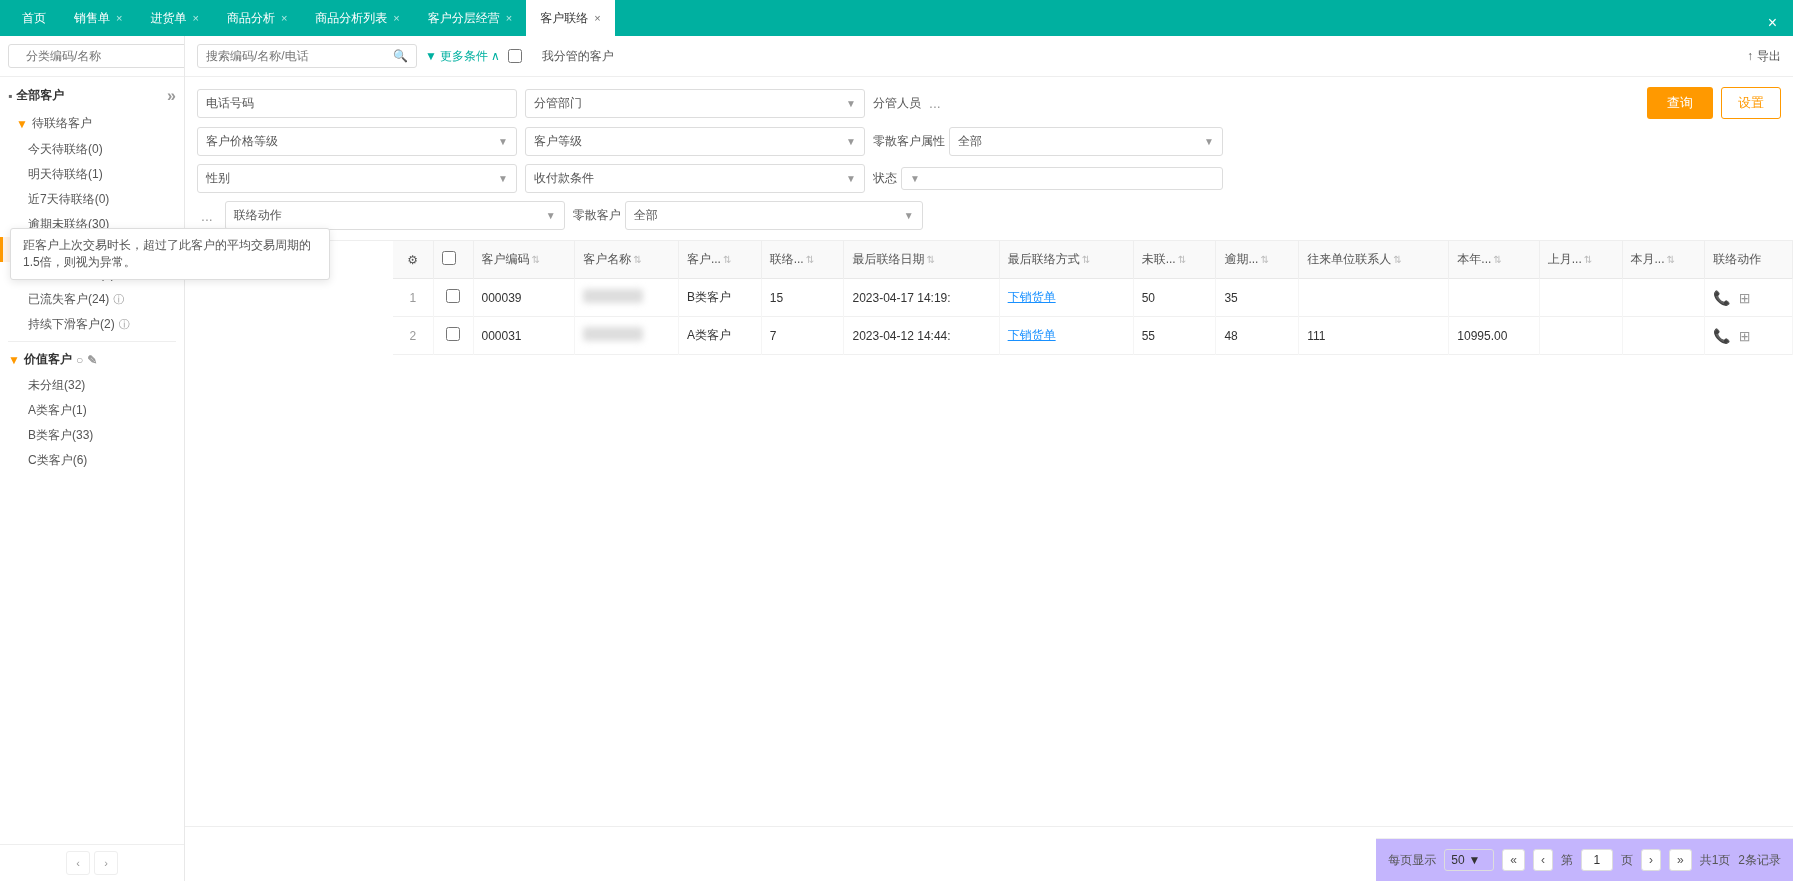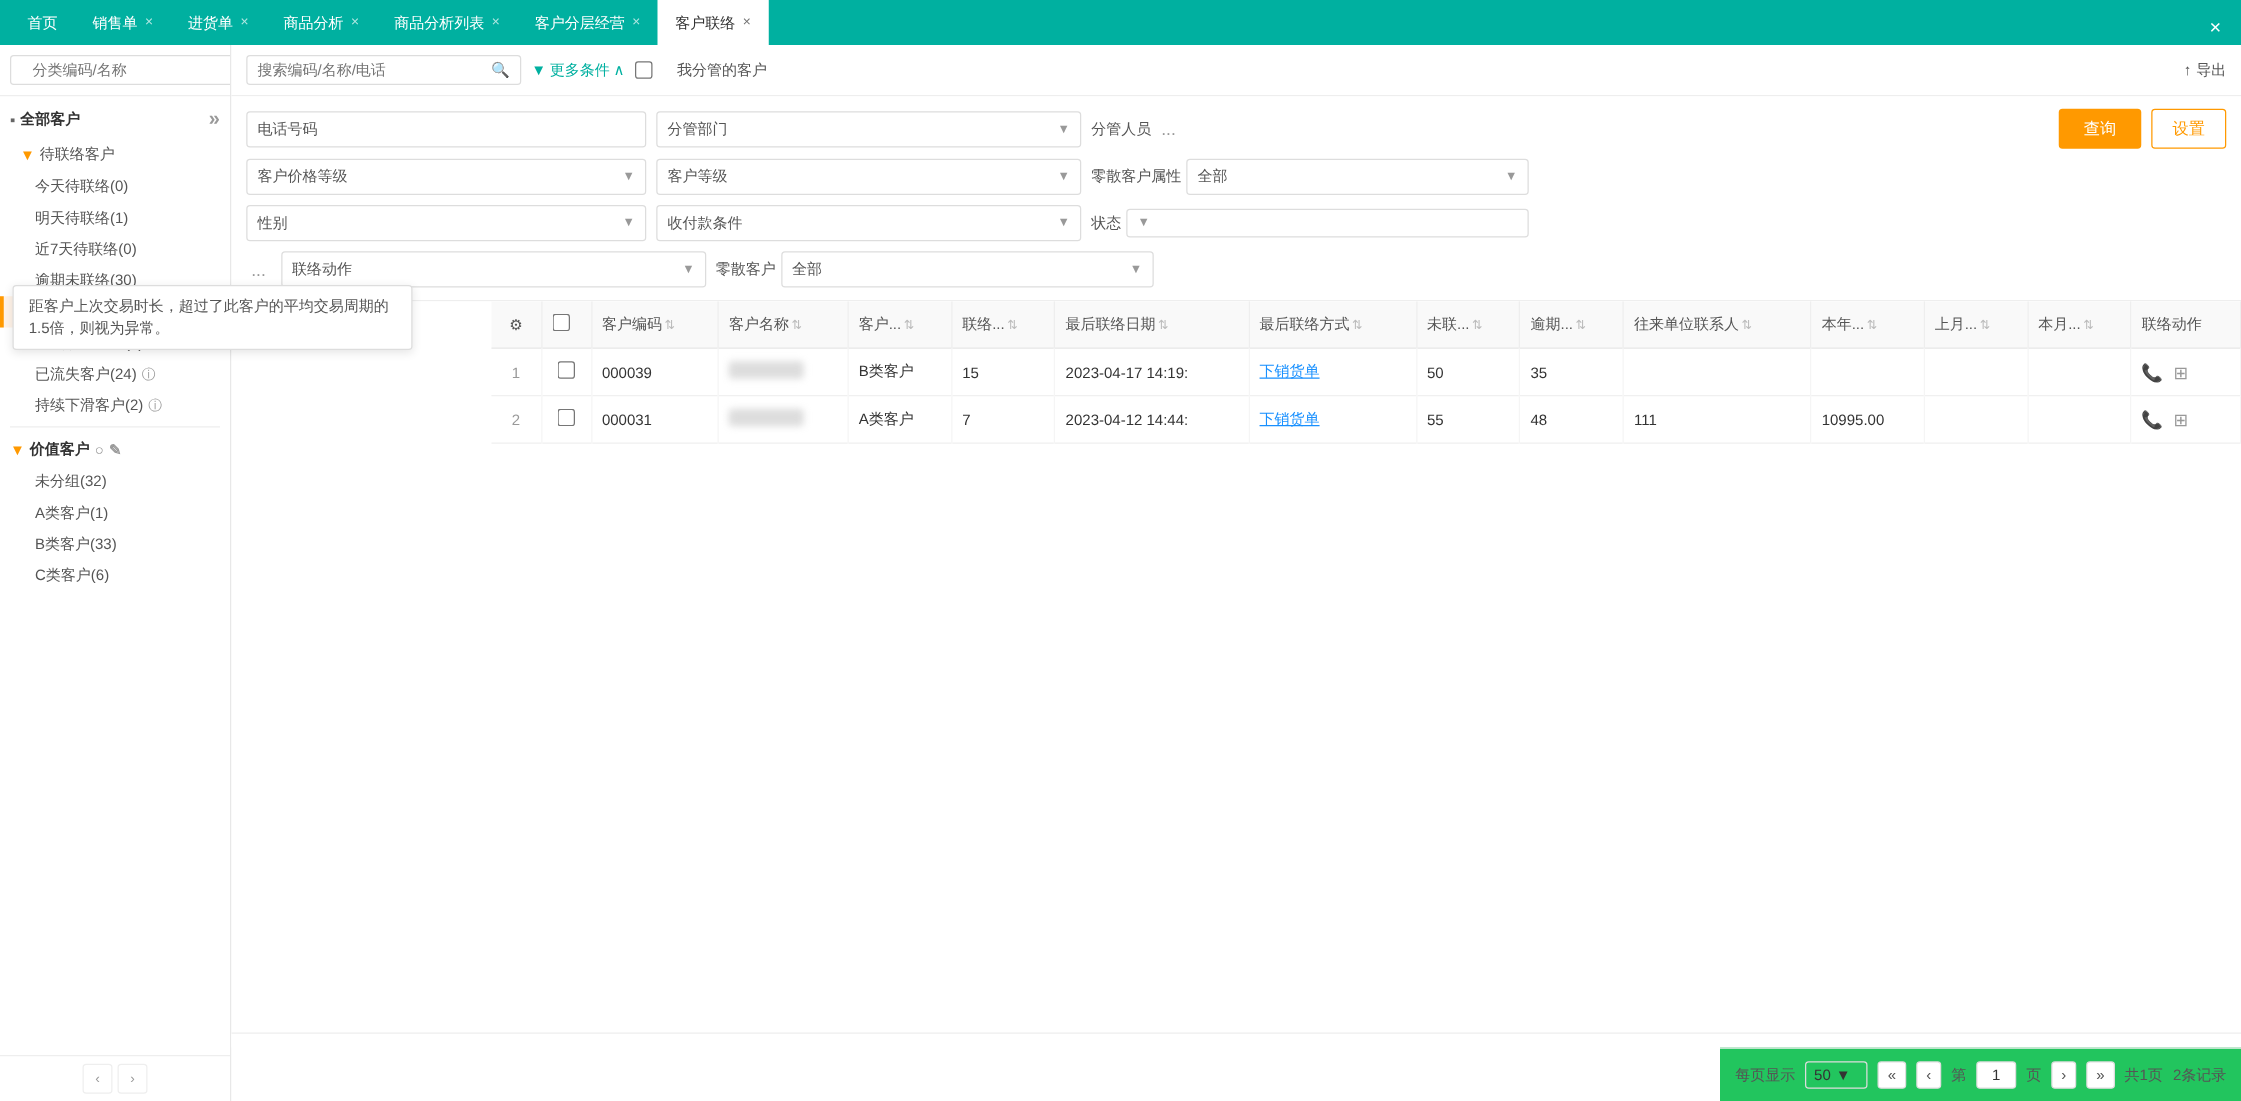--- a/index.html
+++ b/index.html
@@ -322,21 +322,21 @@
     .action-icons { display: flex; gap: 8px; }
     .action-icon { color: #999; cursor: pointer; font-size: 14px; }
     .gear-icon-th { cursor: pointer; color: #555; }
 
     
     .col-header { display: flex; align-items: center; gap: 2px; cursor: pointer; }
     .col-header .sort-icon { color: #bbb; font-size: 10px; }
 
     
     .pagination-bar {
-      background: #22c55e;
+      background: #c4b5fd;
       border-top: 1px solid #eee;
       padding: 10px 12px;
       display: flex;
       align-items: center;
       justify-content: flex-end;
       gap: 8px;
     }
     .page-size-label { color: #555; }
     .page-size-select {
       border: 1px solid #ddd;

